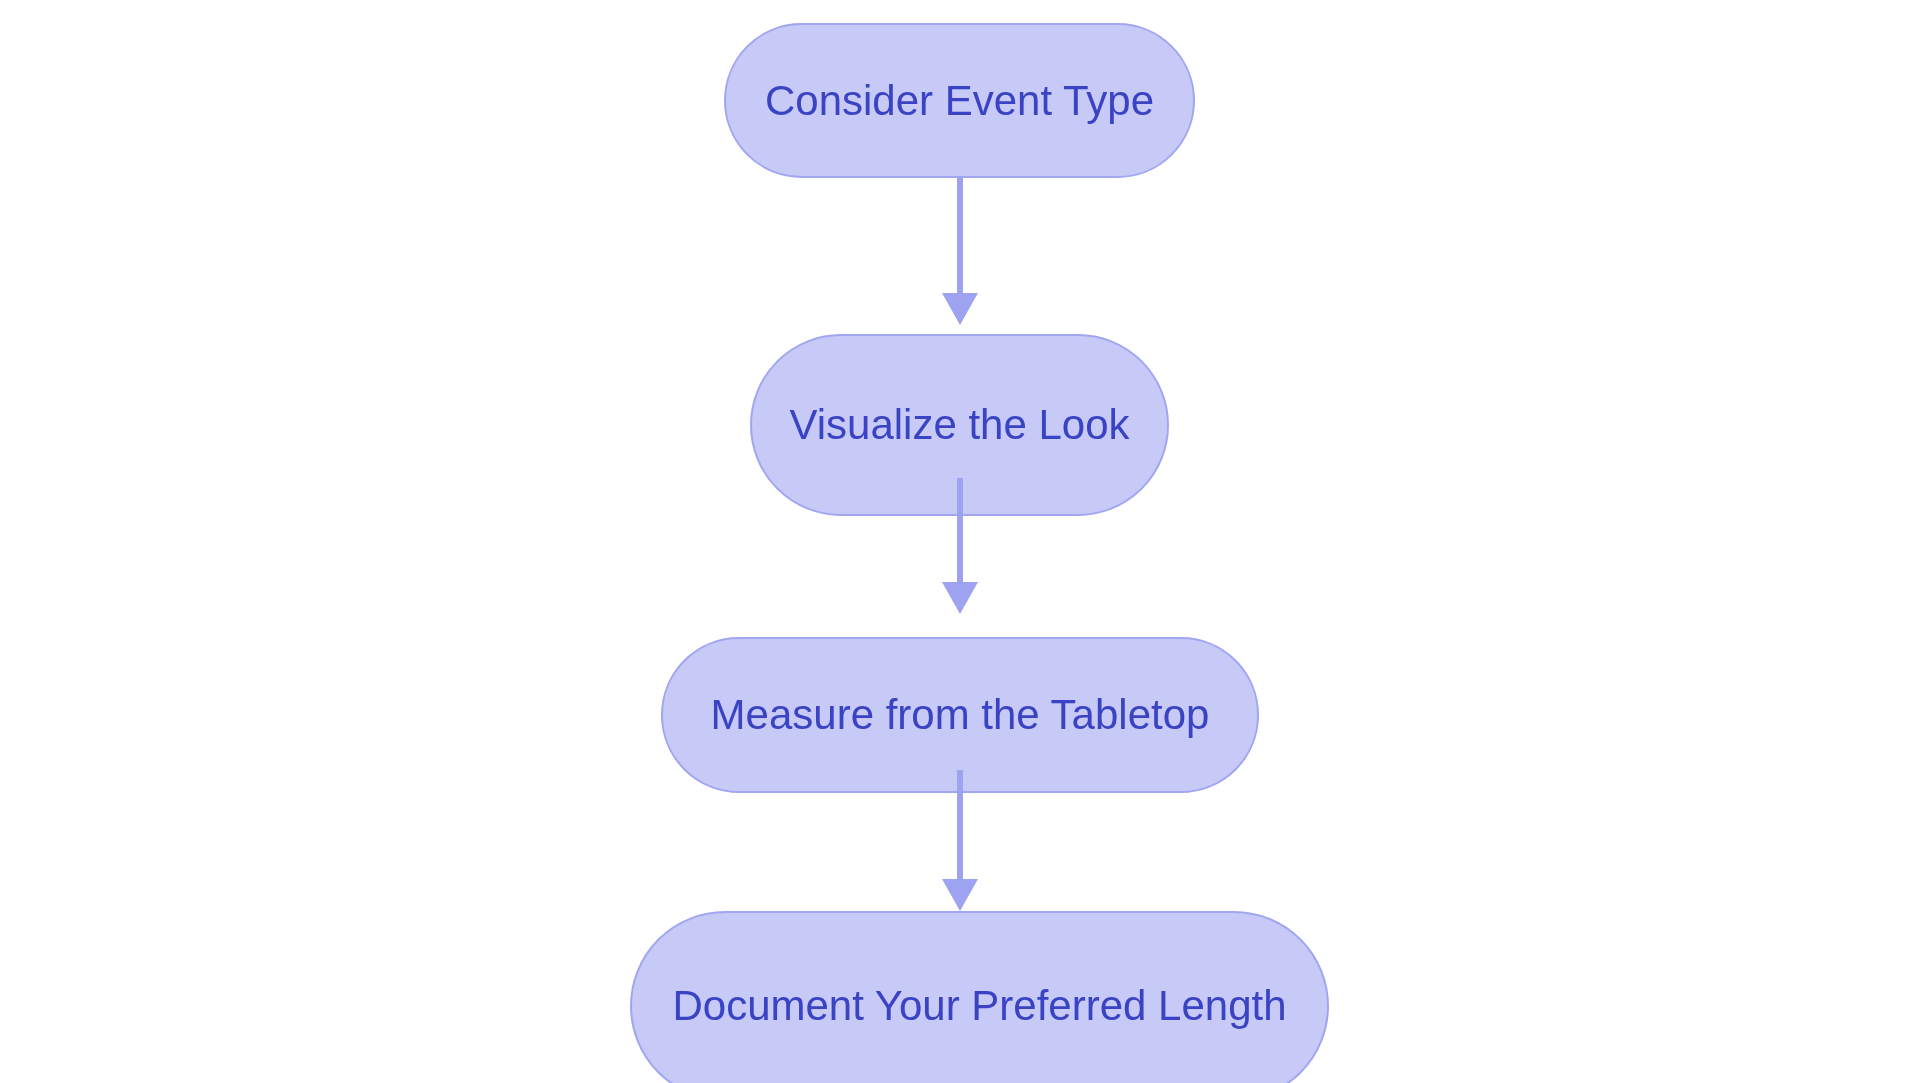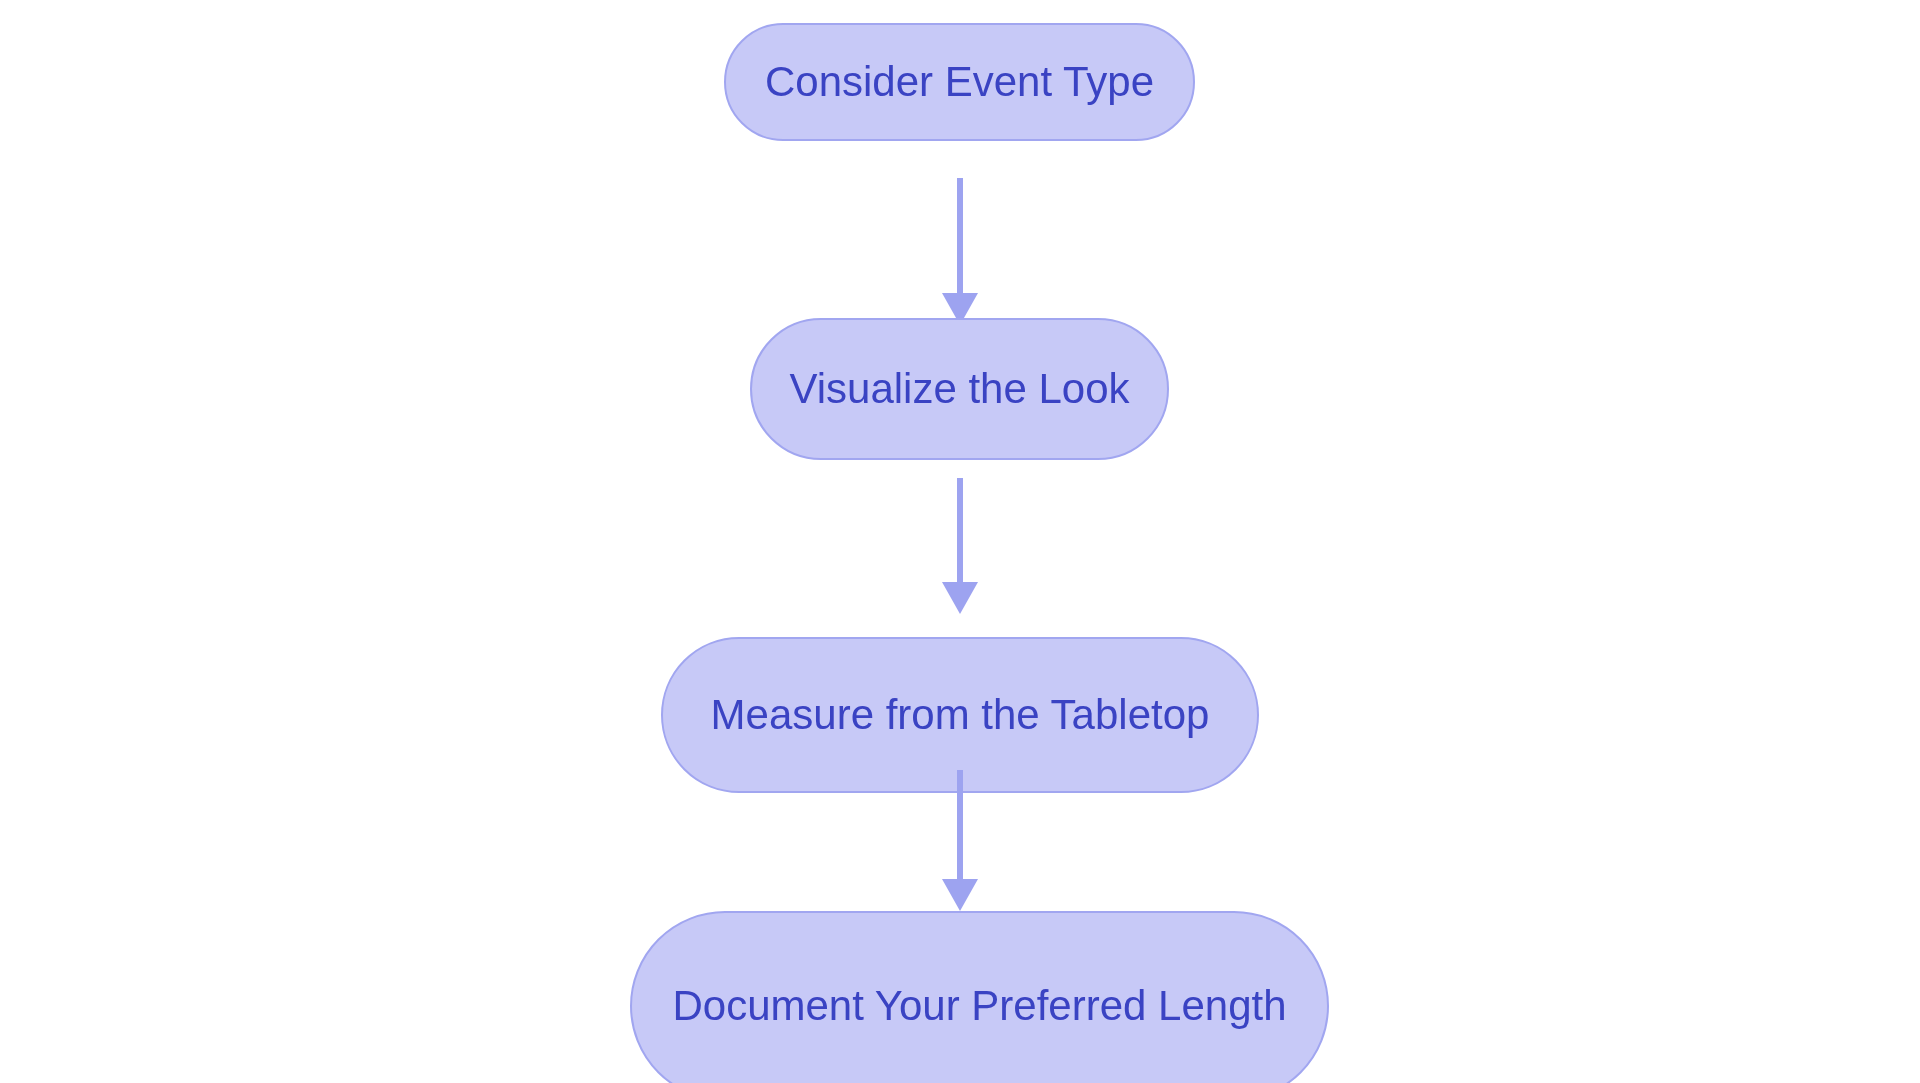--- a/index.html
+++ b/index.html
@@ -23,22 +23,22 @@
     box-sizing: border-box;
     background: var(--node-fill, #c7c9f7);
     border: 2px solid var(--node-border, #a1a6f0);
     border-radius: 999px;
     color: var(--node-text, #3a43c3);
     font-size: 42px;
     font-weight: 400;
     white-space: nowrap;
     text-align: center;
   }
-  #node-1 { left: 724px; top: 23px;  width: 471px; height: 118px; }
-  #node-2 { left: 750px; top: 318px; width: 419px; height: 142px; }
+  #node-1 { left: 724px; top: 23px;  width: 471px; height: 155px; }
+  #node-2 { left: 750px; top: 334px; width: 419px; height: 182px; }
   #node-3 { left: 661px; top: 637px; width: 598px; height: 156px; }
   #node-4 { left: 630px; top: 911px; width: 699px; height: 190px; }
 
   .edge-line {
     position: absolute;
     left: 957px;
     width: 6px;
     background: var(--arrow-color, #9da3f0);
   }
   .edge-head {

